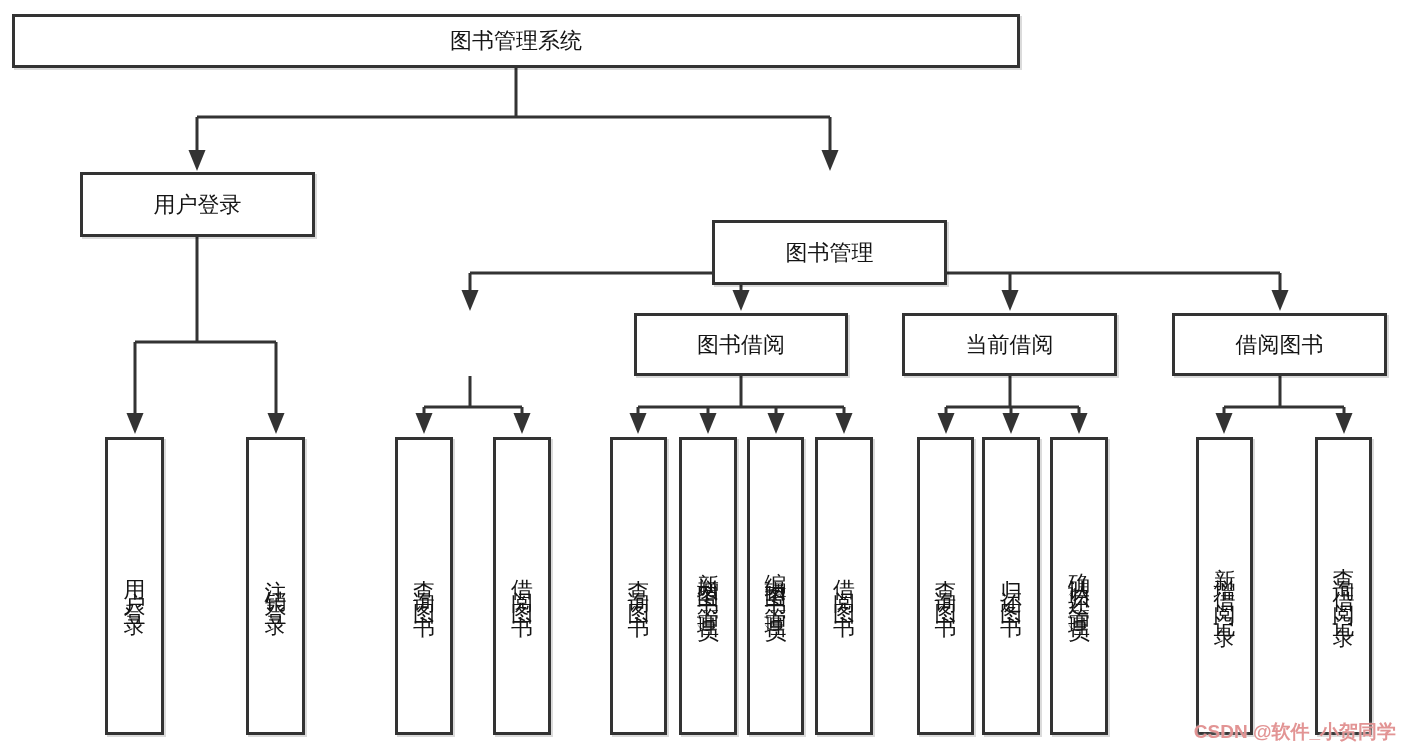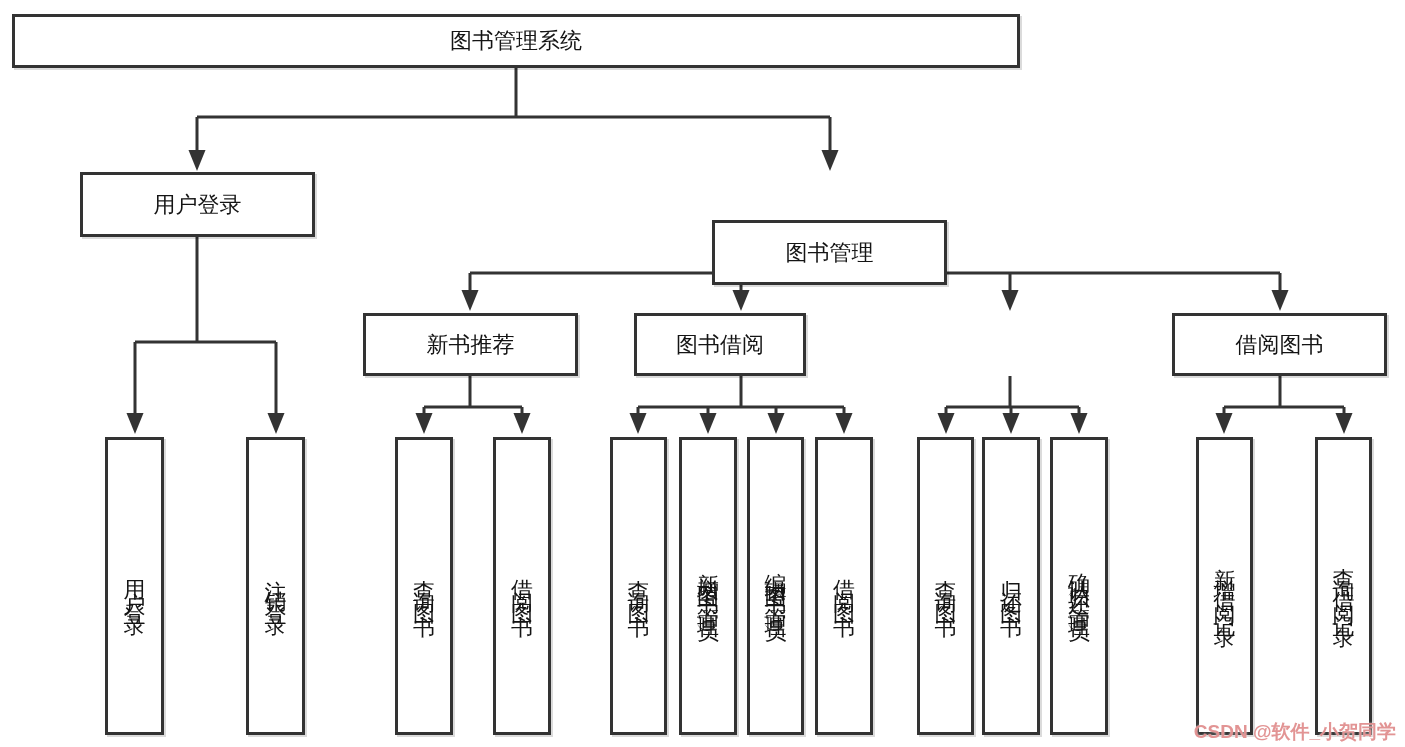--- a/index.html
+++ b/index.html
@@ -95,22 +95,22 @@
     <path d="M1280 376 V407 M1224 407 H1344 M1224 407 V420 M1344 407 V420"></path>
     <polygon points="1215.5,413 1232.5,413 1224,434"></polygon>
     <polygon points="1335.5,413 1352.5,413 1344,434"></polygon>
   </svg>
 
   <div class="box" style="left:12px; top:14px; width:1008px; height:54px;">图书管理系统</div>
 
   <div class="box" style="left:80px; top:172px; width:235px; height:65px;">用户登录</div>
   <div class="box" style="left:712px; top:180px; width:235px; height:65px;margin-top:40px;">图书管理</div>
 
-  <div class="box" style="left:363px; top:313px; width:215px; height:63px;">新书推荐</div>
-  <div class="box" style="left:634px; top:313px; width:172px; height:63px;">图书借阅</div>
+  <div class="box" style="left:634px; top:313px; width:214px; height:63px;">图书借阅</div>
+  <div class="box" style="left:902px; top:313px; width:215px; height:63px;">当前借阅</div>
   <div class="box" style="left:1172px; top:313px; width:215px; height:63px;">借阅图书</div>
 
   <div class="box vbox" style="left:105px; top:437px; width:59px; height:298px;">用户登录</div>
   <div class="box vbox" style="left:246px; top:437px; width:59px; height:298px;">注销登录</div>
 
   <div class="box vbox" style="left:395px; top:437px; width:58px; height:298px;">查询图书</div>
   <div class="box vbox" style="left:493px; top:437px; width:58px; height:298px;">借阅图书</div>
 
   <div class="box vbox" style="left:610px; top:437px; width:57px; height:298px;">查询图书</div>
   <div class="box vbox tight" style="left:679px; top:437px; width:58px; height:298px;">新增图书（管理员）</div>

